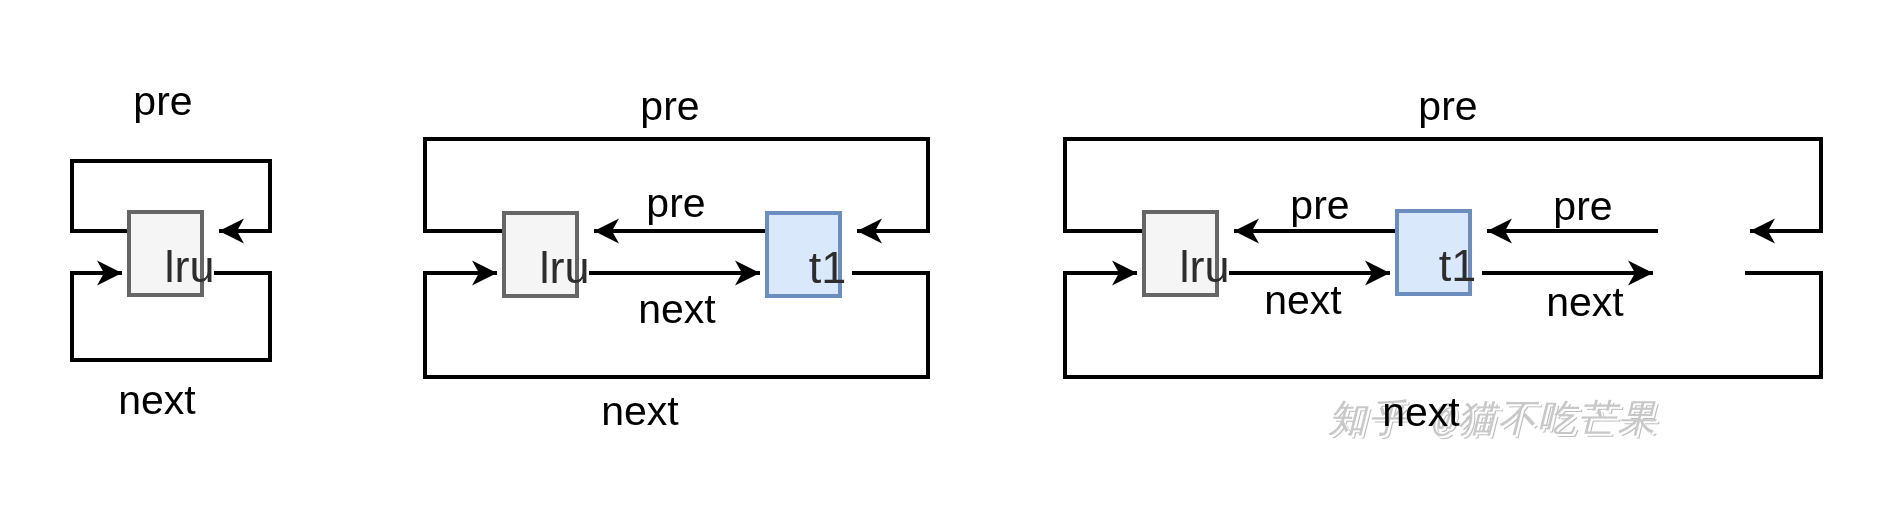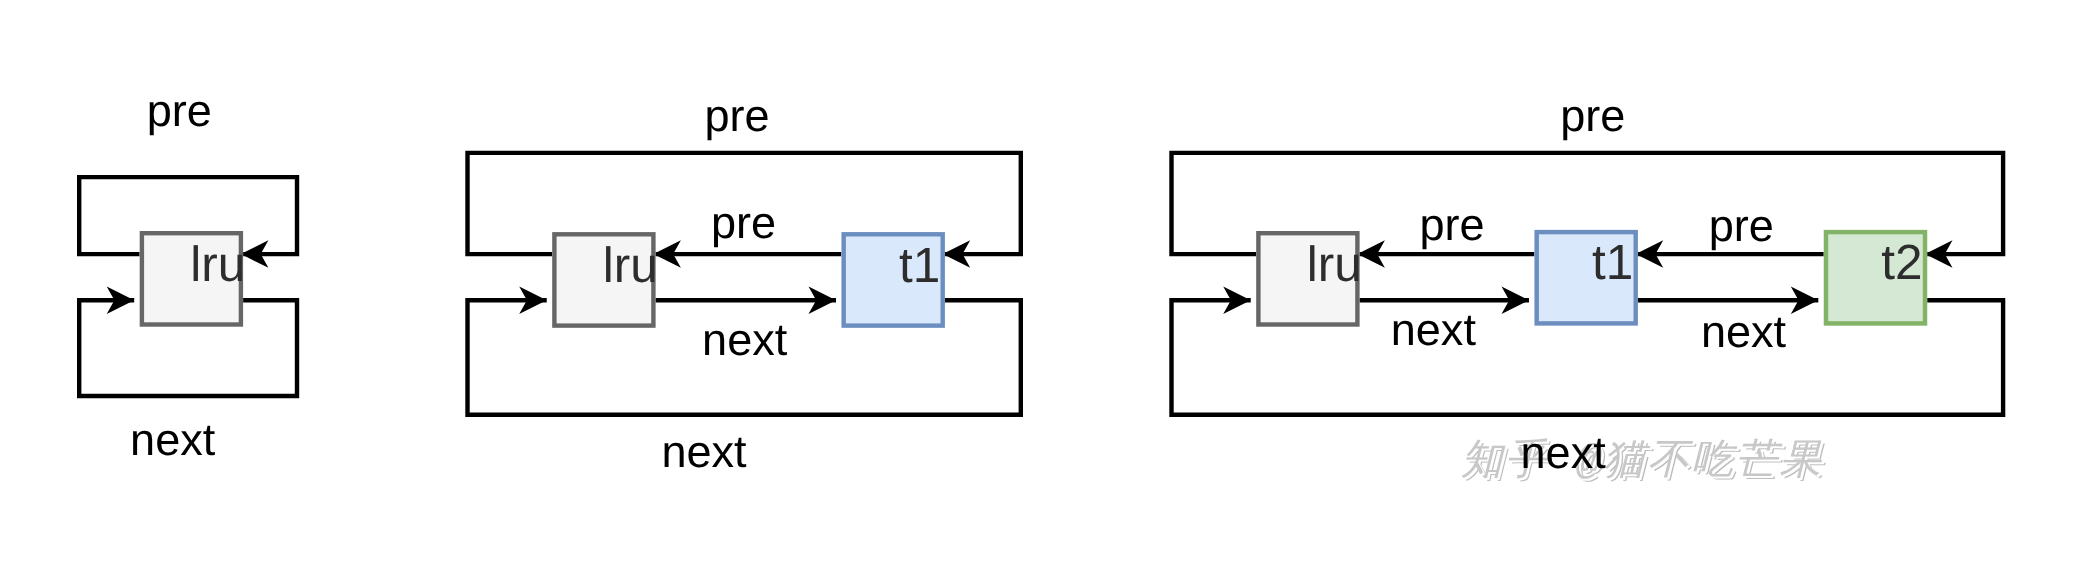--- a/index.html
+++ b/index.html
@@ -25,26 +25,26 @@
     position: absolute;
     transform: translate(-50%, -50%);
     font-size: 41px;
     line-height: 1;
     color: #000000;
     white-space: nowrap;
     z-index: 4;
   }
   .node {
     position: absolute;
-    width: 94px;
+    width: 77px;
     height: 87px;
     box-sizing: border-box;
     border: 4px solid #666666;
     display: flex;
-    align-items: flex-start;
+    align-items: flex-end;
     justify-content: center;
     font-size: 45px;
     z-index: 3;
     background: #f5f5f5;
     color: #2d2d2d;
     padding-left: 48px;
   }
   .watermark {
     position: absolute;
     left: 1328px;
@@ -112,17 +112,14 @@
   <div class="lbl" style="left:1303px; top:300px">next</div>
   <div class="lbl" style="left:1583px; top:206px">pre</div>
   <div class="lbl" style="left:1585px; top:302px">next</div>
   <div class="lbl" style="left:1421px; top:412px">next</div>
   <div class="node" style="left: 1142px; top: 210px; background: rgb(245, 245, 245); border-color: rgb(102, 102, 102);">
     <span>lru</span>
   </div>
   <div class="node" style="left: 1395px; top: 209px; background: rgb(218, 232, 252); border-color: rgb(108, 142, 191);">
     <span>t1</span>
   </div>
-  <div class="node" style="left: 1658px; top: 209px; background: rgb(213, 232, 212); border-color: rgb(130, 179, 102);">
-    <span>t2</span>
-  </div>
 
 </div>
 
 </body></html>

